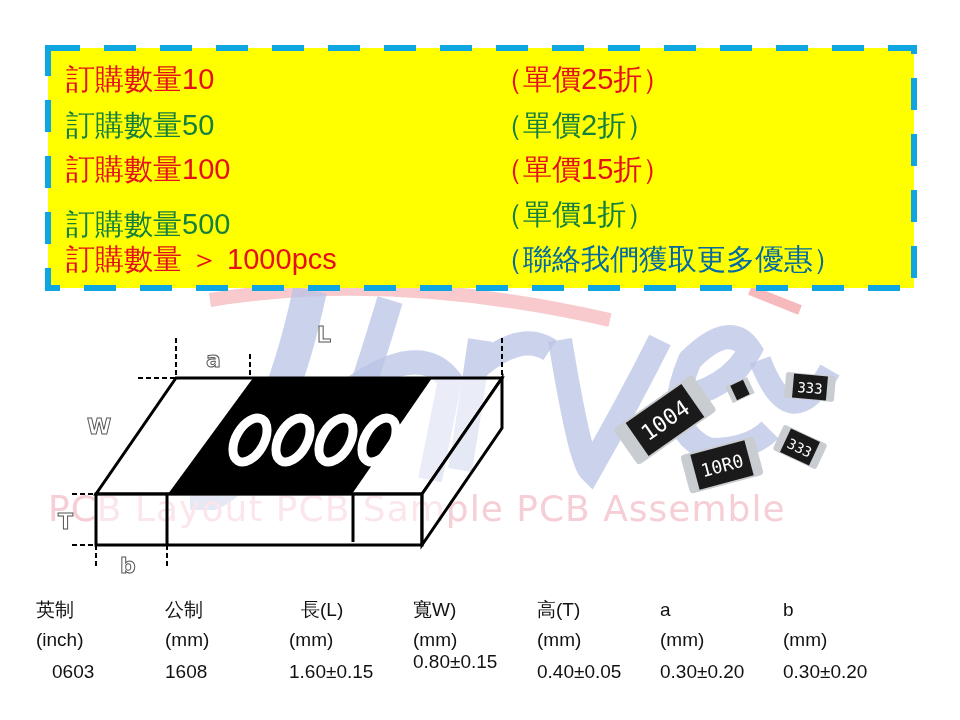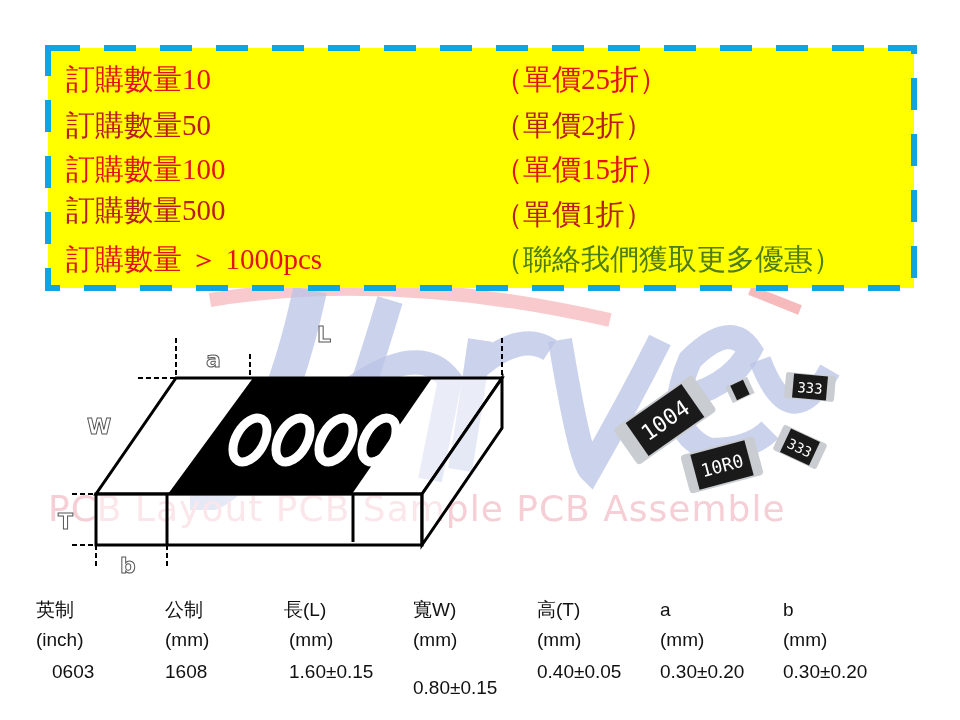--- a/index.html
+++ b/index.html
@@ -10,27 +10,27 @@
   .promo-box {
     position: absolute; left: 48px; top: 48px; width: 866px; height: 240px;
     background: #ffff00;
     box-sizing: border-box;
   }
   .promo-border {
     position: absolute; left: 44px; top: 44px; width: 874px; height: 248px;
   }
   .promo-row {
     position: absolute; left: 66px; height: 36px; line-height: 36px;
-    font-family: Liberation Serif, serif;
+    font-family: Liberation Sans, sans-serif;
     font-size: 29px; white-space: nowrap;
   }
   .promo-right { left: 494px; }
   .red { color: #e4101a; }
-  .black { color: #b91c1c; }
-  .teal { color: #4d7c0f; }
+  .black { color: #15803d; }
+  .teal { color: #0369a1; }
 
   .watermark-logo {
     position: absolute; left: 190px; top: 280px; width: 660px; height: 230px;
   }
   .watermark-text {
     position: absolute; left: 48px; top: 488px; font-size: 36px; color: #f6cfd6;
     letter-spacing: 1px; white-space: nowrap;
     font-family: "DejaVu Sans", sans-serif;
   }
   .diagram { position: absolute; left: 50px; top: 320px; width: 480px; height: 270px; }
@@ -69,21 +69,21 @@
 
 <div class="promo-row red" style="top:61px">訂購數量10</div>
 <div class="promo-row promo-right red" style="top:61px">（單價25折）</div>
 
 <div class="promo-row black" style="top:107px">訂購數量50</div>
 <div class="promo-row promo-right black" style="top:107px">（單價2折）</div>
 
 <div class="promo-row red" style="top:151px">訂購數量100</div>
 <div class="promo-row promo-right red" style="top:151px">（單價15折）</div>
 
-<div class="promo-row black" style="top:192px">訂購數量500</div>
+<div class="promo-row black" style="top:206px">訂購數量500</div>
 <div class="promo-row promo-right black" style="top:196px">（單價1折）</div>
 
 <div class="promo-row red" style="top:241px">訂購數量 ＞ 1000pcs</div>
 <div class="promo-row promo-right teal" style="top:241px">（聯絡我們獲取更多優惠）</div>
 
 <svg class="diagram" viewBox="0 0 480 270">
 
   <polygon points="126,58 452,58 372,174 46,174" fill="#ffffff" fill-opacity="0.6" stroke="#000" stroke-width="3"></polygon>
 
   <polygon points="203,58 382,58 302,174 118,174" fill="#000"></polygon>
@@ -151,27 +151,27 @@
 
 <div class="spec-table">
   <div class="spec-cell" style="left:0;top:0">英制</div>
   <div class="spec-cell" style="left:0;top:30px">(inch)</div>
   <div class="spec-cell" style="left:16px;top:62px">0603</div>
 
   <div class="spec-cell" style="left:129px;top:0">公制</div>
   <div class="spec-cell" style="left:129px;top:30px">(mm)</div>
   <div class="spec-cell" style="left:129px;top:62px">1608</div>
 
-  <div class="spec-cell" style="left:248px;top:0">長(L)</div>
+  <div class="spec-cell" style="left:265px;top:0">長(L)</div>
   <div class="spec-cell" style="left:253px;top:30px">(mm)</div>
   <div class="spec-cell" style="left:253px;top:62px">1.60±0.15</div>
 
   <div class="spec-cell" style="left:377px;top:0">寬W)</div>
   <div class="spec-cell" style="left:377px;top:30px">(mm)</div>
-  <div class="spec-cell" style="left:377px;top:78px">0.80±0.15</div>
+  <div class="spec-cell" style="left:377px;top:52px">0.80±0.15</div>
 
   <div class="spec-cell" style="left:501px;top:0">高(T)</div>
   <div class="spec-cell" style="left:501px;top:30px">(mm)</div>
   <div class="spec-cell" style="left:501px;top:62px">0.40±0.05</div>
 
   <div class="spec-cell" style="left:624px;top:0">a</div>
   <div class="spec-cell" style="left:624px;top:30px">(mm)</div>
   <div class="spec-cell" style="left:624px;top:62px">0.30±0.20</div>
 
   <div class="spec-cell" style="left:747px;top:0">b</div>

